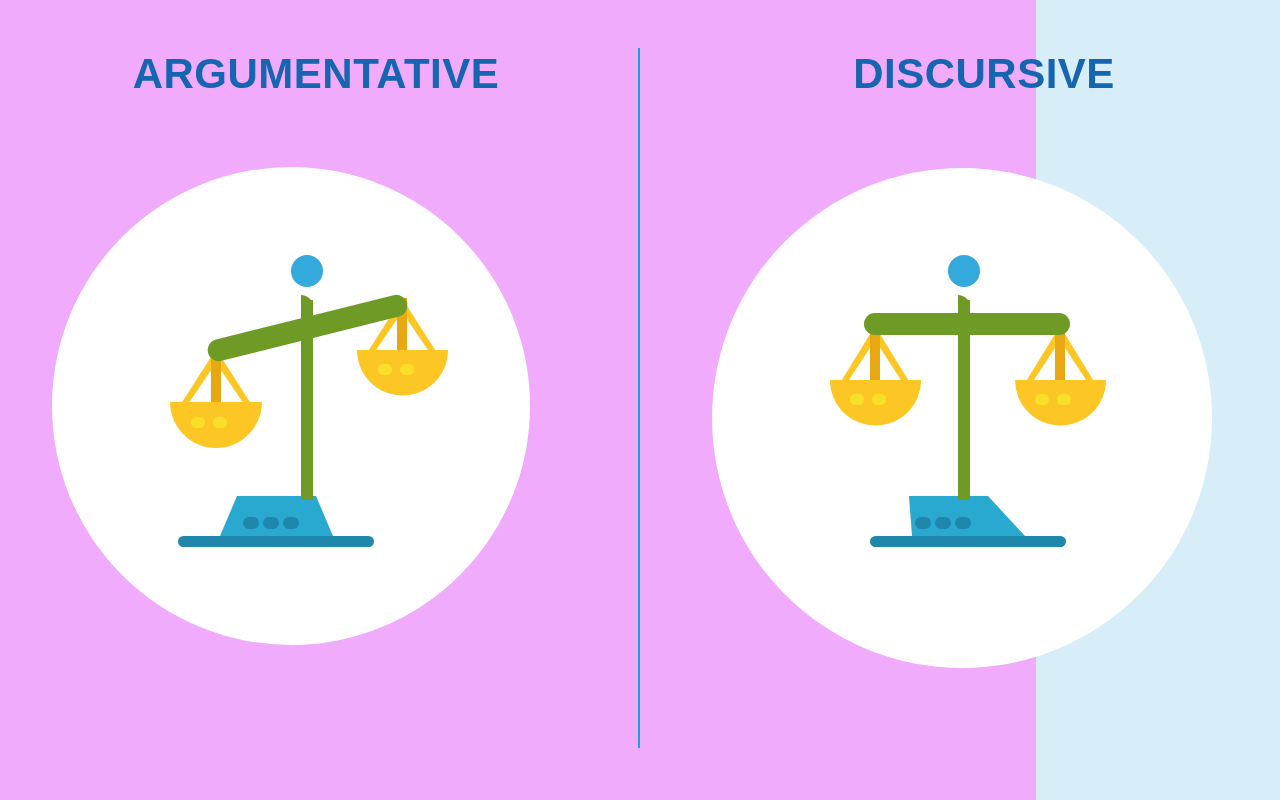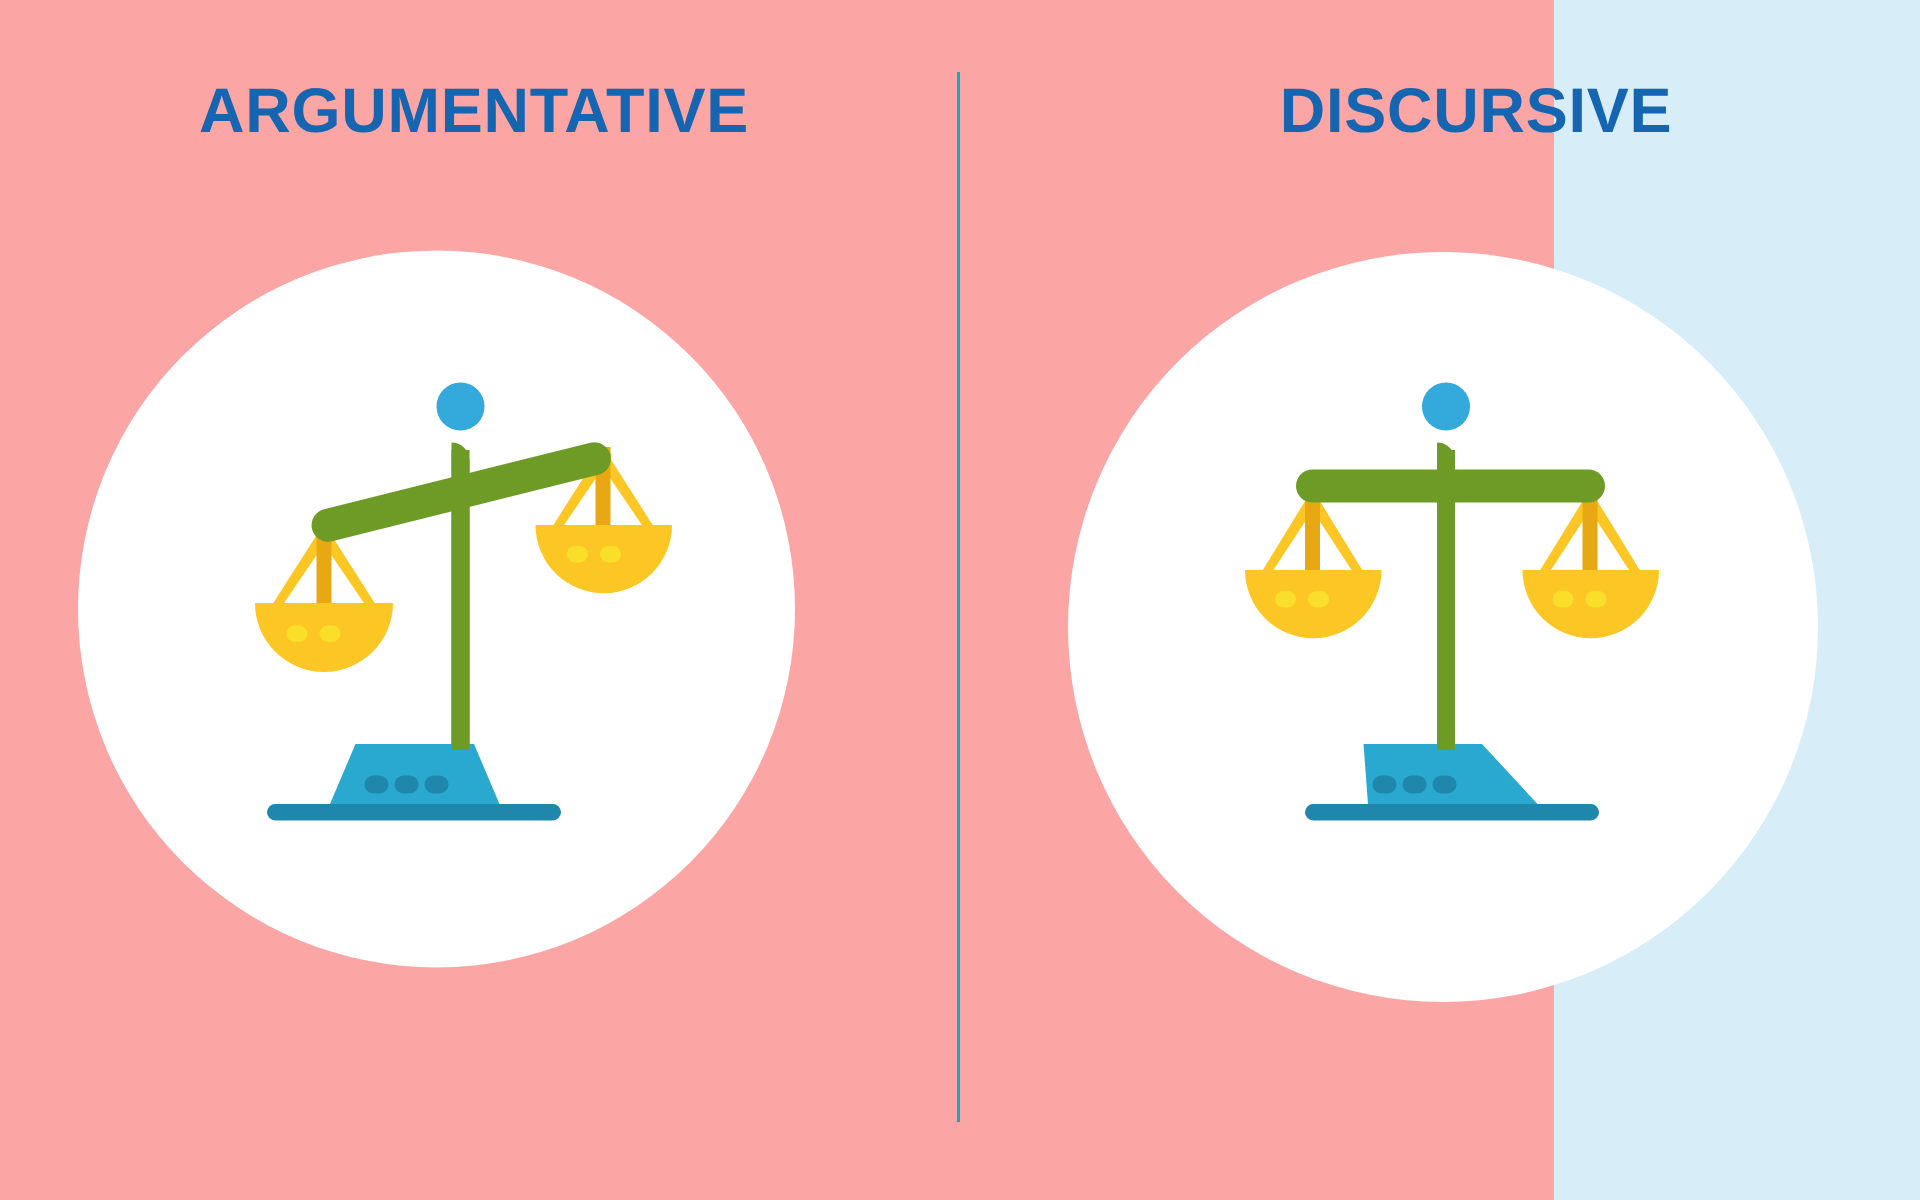--- a/index.html
+++ b/index.html
@@ -10,21 +10,21 @@
     width: 1280px;
     height: 800px;
     background: #d7eef9;
     font-family: "Liberation Sans", sans-serif;
     overflow: hidden;
   }
   .canvas {
     position: relative;
     width: 1036px;
     height: 800px;
-    background: #fca5a5;
+    background: #f0abfc;
   }
 
   
   .divider {
     position: absolute;
     left: 638px;
     top: 48px;
     width: 2px;
     height: 700px;
     background: #14a4dd;

